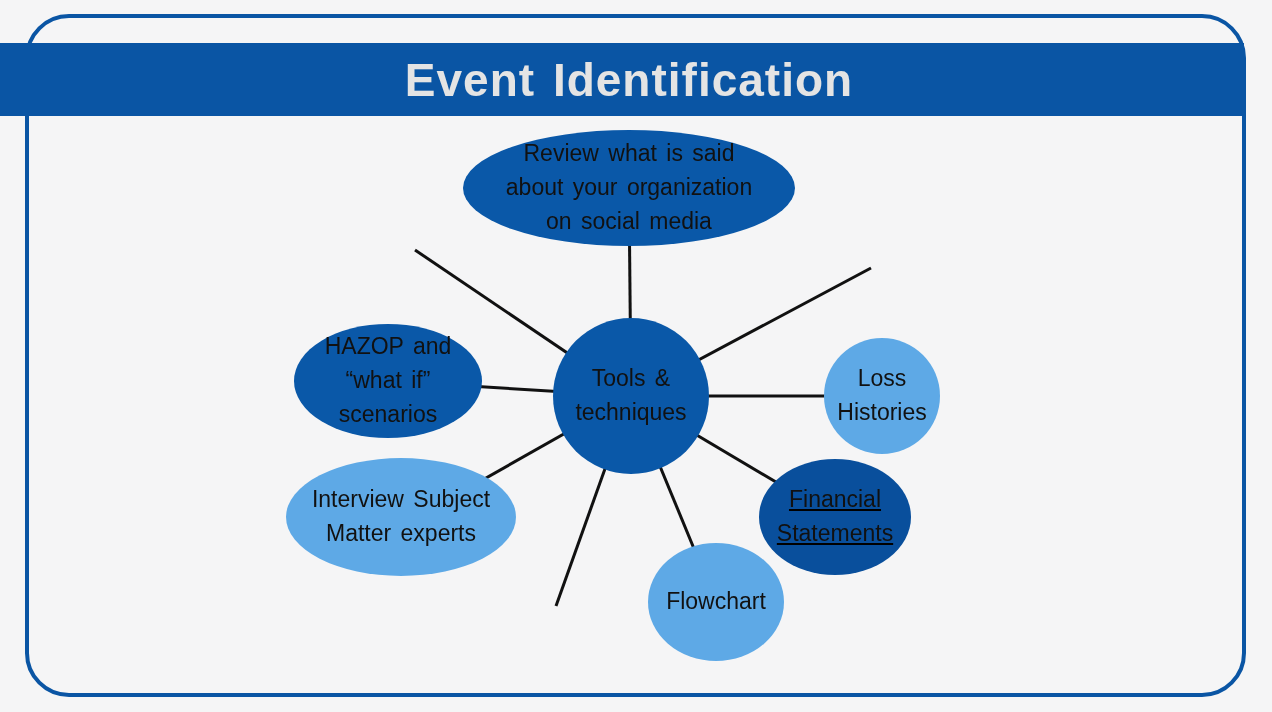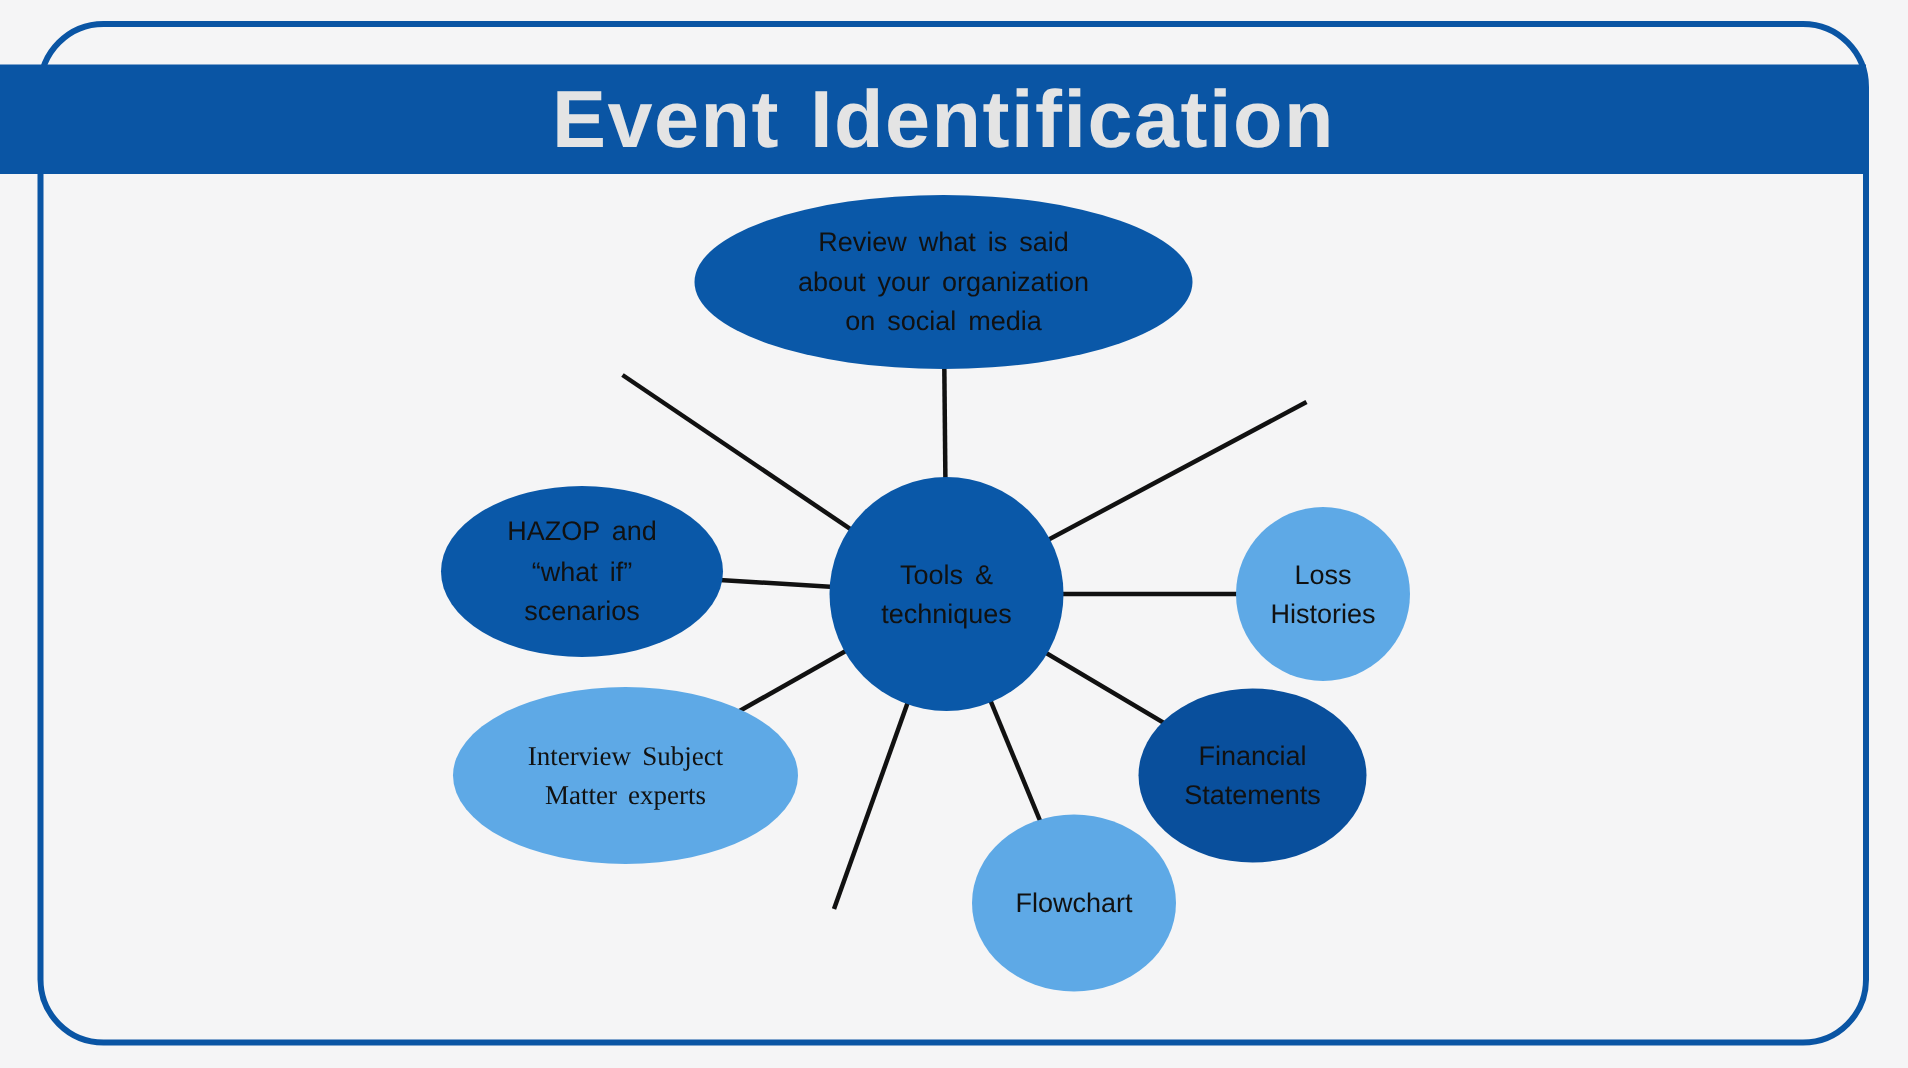--- a/index.html
+++ b/index.html
@@ -33,21 +33,21 @@
     height: 73px;
     background: var(--header_bar, #0a55a4);
     z-index: 2;
     display: flex;
     align-items: center;
     justify-content: center;
   }
   .header-bar h1 {
     margin: 2px;
     padding-left: 14px;
-    font-size: 54px;
+    font-size: 46px;
     font-weight: bold;
     letter-spacing: 1px;
     word-spacing: 4px;
     color: var(--header_text, #e4e4e4);
     text-align: center;
   }
   #connector-svg {
     position: absolute;
     left: 0;
     top: 0;
@@ -67,25 +67,25 @@
   }
   .node {
     position: absolute;
     border-radius: 50%;
     display: flex;
     align-items: center;
     justify-content: center;
     text-align: center;
   }
   .node.dark   { background: var(--node_dark,   #0a58a8); }
-  .node.darker { background: var(--node_darker, #094f9c); }
+  .node.darker { background: var(--node_darker, #094f9c); text-decoration: underline; }
   .node.light  { background: var(--node_light,  #5ea9e6); }
   .node-label {
     white-space: pre-line;
-    font-size: 18px;
+    font-size: 23px;
     line-height: 1.47;
     color: var(--node_text, #111111);
     word-spacing: 3px;
   }
   .center-node .node-label {
     font-weight: normal;
   }
 </style>
 </head>
 <body>
@@ -114,21 +114,21 @@
       </div>
       <div class="node light" style="left: 824px; top: 338px; width: 116px; height: 116px;">
         <span class="node-label">Loss
 Histories</span>
       </div>
       <div class="node dark" style="left: 294px; top: 324px; width: 188px; height: 114px;">
         <span class="node-label">HAZOP and
 “what if”
 scenarios</span>
       </div>
-      <div class="node light" style="left: 302px; top: 458px; width: 230px; height: 118px; font-family: Liberation Serif, serif;">
+      <div class="node light" style="left: 286px; top: 458px; width: 230px; height: 118px;">
         <span class="node-label">Interview Subject
 Matter experts</span>
       </div>
       <div class="node light" style="left: 648px; top: 543px; width: 136px; height: 118px;">
         <span class="node-label">Flowchart</span>
       </div>
       <div class="node darker" style="left: 759px; top: 459px; width: 152px; height: 116px;">
         <span class="node-label">Financial
 Statements</span>
       </div>

